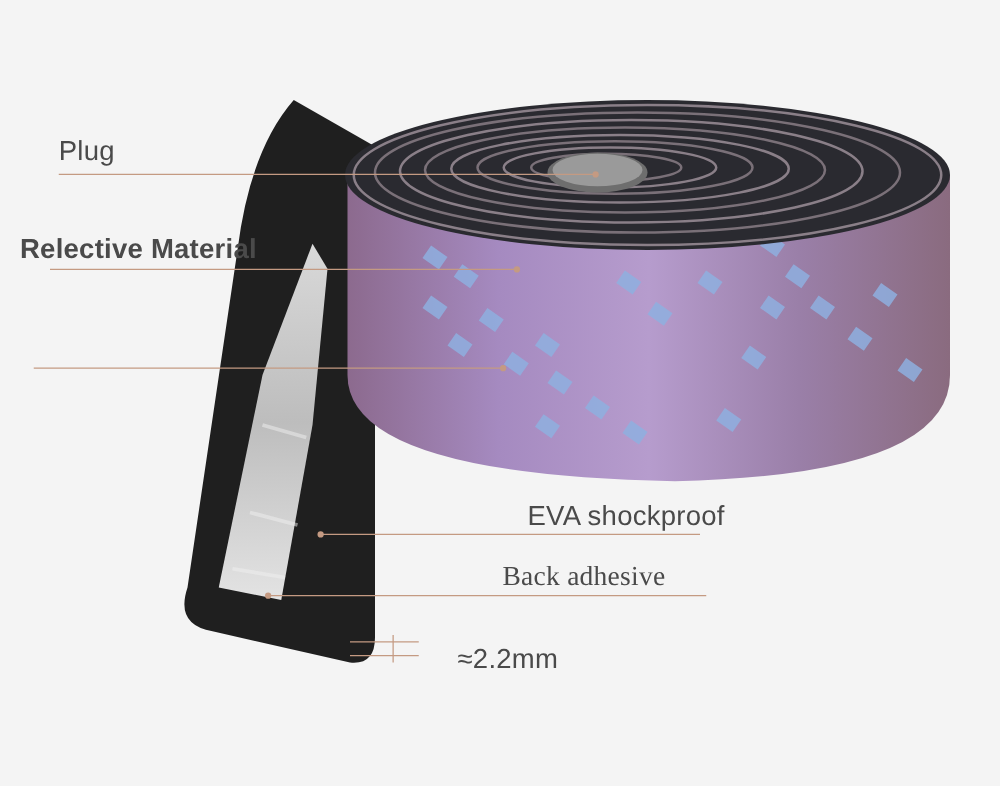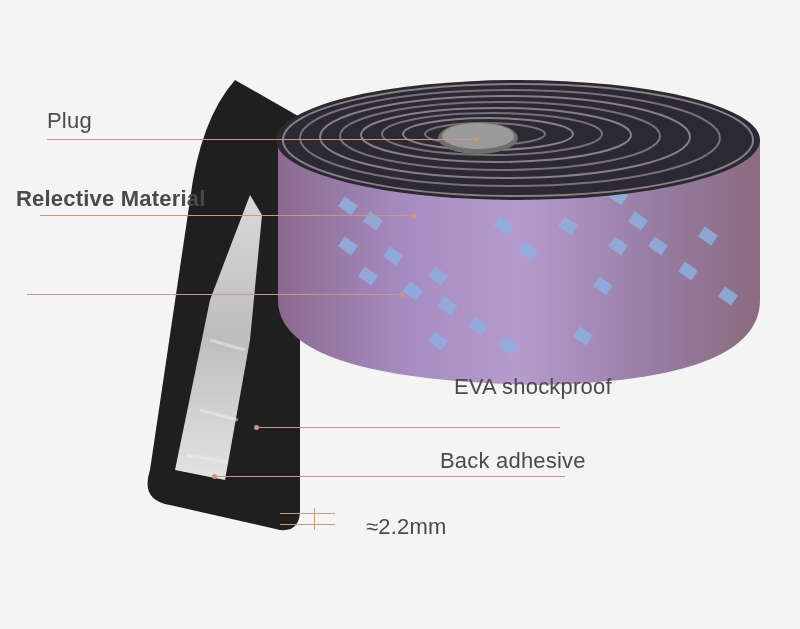--- a/index.html
+++ b/index.html
@@ -91,25 +91,25 @@
   <div class="leader" style="left:47px;top:139px;width:430px;"></div>
   <div class="dot" style="left:474px;top:139px;"></div>
 
   <div class="label" style="left:16px;top:188px;font-weight:bold;">Relective Material</div>
   <div class="leader" style="left:40px;top:215px;width:373px;"></div>
   <div class="dot" style="left:411px;top:215px;"></div>
 
   <div class="leader" style="left:27px;top:294px;width:376px;"></div>
   <div class="dot" style="left:400px;top:294px;"></div>
 
-  <div class="label" style="left:422px;top:376px;margin-left:32px;">EVA shockproof</div>
+  <div class="label" style="left:422px;top:402px;">EVA shockproof</div>
   <div class="leader" style="left:256px;top:427px;width:304px;"></div>
   <div class="dot" style="left:254px;top:427px;"></div>
 
-  <div class="label" style="left:440px;top:450px;">Back adhesive</div>
+  <div class="label" style="left:402px;top:450px;font-family:Liberation Serif, serif;">Back adhesive</div>
   <div class="leader" style="left:213px;top:476px;width:352px;"></div>
   <div class="dot" style="left:212px;top:476px;"></div>
 
   <div class="leader" style="left:280px;top:513px;width:55px;"></div>
   <div class="leader" style="left:280px;top:524px;width:55px;"></div>
   <div class="leader" style="left:314px;top:508px;width:1px;height:22px;"></div>
   <div class="label" style="left:366px;top:516px;">≈2.2mm</div>
 
 </div>
 

